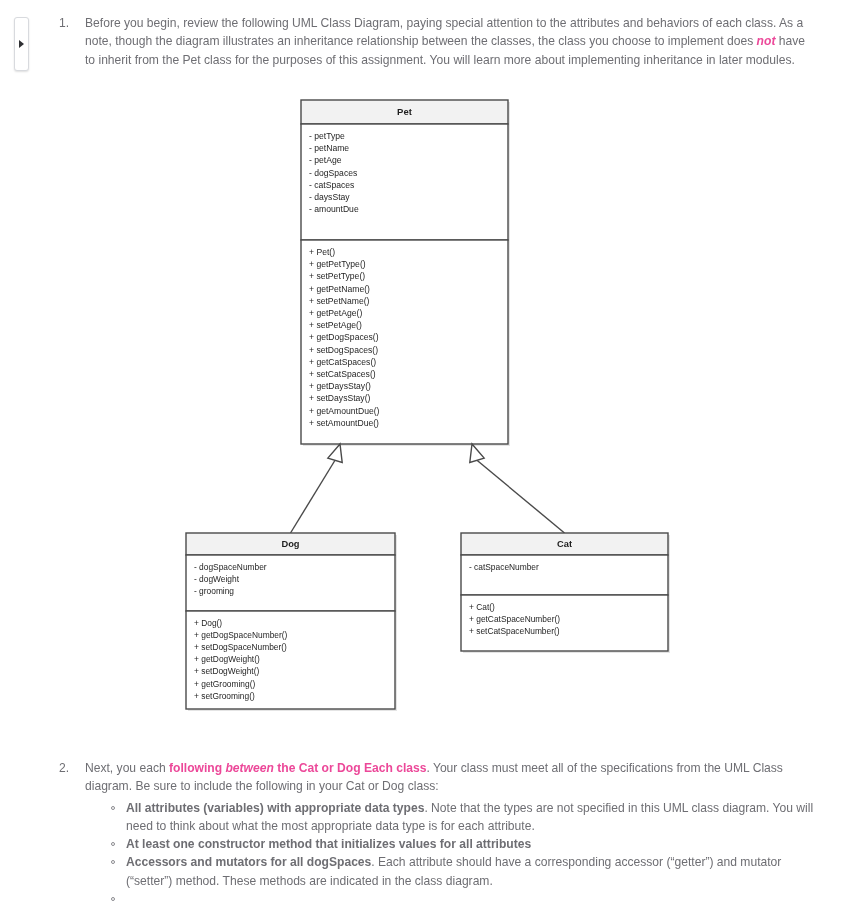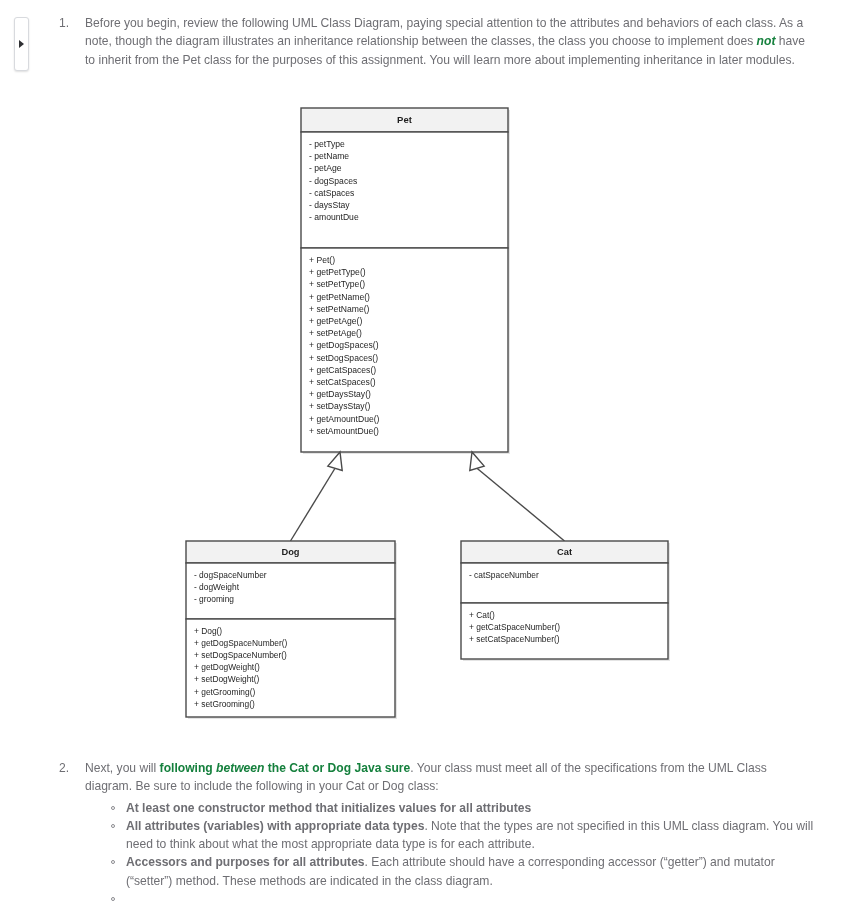--- a/index.html
+++ b/index.html
@@ -47,21 +47,21 @@
   li.step {
     position: relative;
     padding-left: 14px;
   }
   li.step > .num {
     position: absolute;
     left: -12px; top: 0;
     color: #6e6e73;
   }
   .step-text { display: block; }
-  .step-text b { color: #15803d; font-weight: bold; }
+  .step-text b { color: #ec4899; font-weight: bold; }
   .step-text i { font-style: italic; }
 
   #step1 { position: absolute; left: 71px; top: 14px; width: 746px; }
   #step2 { position: absolute; left: 71px; top: 759px; width: 744px; }
 
   ul.subs {
     list-style: none;
     margin: 3px 0 0 0;
     padding: 0 0 0 26px;
   }
@@ -73,45 +73,45 @@
   ul.subs > li .dot {
     position: absolute;
     left: 0; top: 7px;
     width: 4px; height: 4px;
     border: 1px solid #8b8b90;
     border-radius: 50%;
     background: transparent;
   }
 
   
-  #uml { position: absolute; left: 0; top: 96px; width: 847px; height: 650px; }
+  #uml { position: absolute; left: 0; top: 88px; width: 847px; height: 650px; }
   #uml svg { display: block; }
 </style>
 </head>
 <body>
 
 <div id="sidebar-toggle">
   <span class="chev"></span>
 </div>
 
 <div class="content">
 
   <ol class="steps">
     <li class="step" id="step1">
       <span class="num">1.</span>
       <span class="step-text"><span>Before you begin, review the following UML Class Diagram, paying special attention to the attributes and behaviors of each class. As a note, though the diagram illustrates an inheritance relationship between the classes, the class you choose to implement does </span><b><i>not</i></b><span> have to inherit from the Pet class for the purposes of this assignment. You will learn more about implementing inheritance in later modules.</span></span>
     </li>
 
     <li class="step" id="step2">
       <span class="num">2.</span>
-      <span class="step-text"><span>Next, you will </span><b>following </b><b><i>between</i></b><b> the Cat or Dog Java sure</b><span>. Your class must meet all of the specifications from the UML Class diagram. Be sure to include the following in your Cat or Dog class:</span></span>
+      <span class="step-text"><span>Next, you each </span><b>following </b><b><i>between</i></b><b> the Cat or Dog Each class</b><span>. Your class must meet all of the specifications from the UML Class diagram. Be sure to include the following in your Cat or Dog class:</span></span>
       <ul class="subs">
+          <li><span class="dot"></span><span><b>All attributes (variables) with appropriate data types</b><span>. Note that the types are not specified in this UML class diagram. You will need to think about what the most appropriate data type is for each attribute.</span></span></li>
           <li><span class="dot"></span><span><b>At least one constructor method that initializes values for all attributes</b></span></li>
-          <li><span class="dot"></span><span><b>All attributes (variables) with appropriate data types</b><span>. Note that the types are not specified in this UML class diagram. You will need to think about what the most appropriate data type is for each attribute.</span></span></li>
-          <li><span class="dot"></span><span><b>Accessors and purposes for all attributes</b><span>. Each attribute should have a corresponding accessor (“getter”) and mutator (“setter”) method. These methods are indicated in the class diagram.</span></span></li>
+          <li><span class="dot"></span><span><b>Accessors and mutators for all dogSpaces</b><span>. Each attribute should have a corresponding accessor (“getter”) and mutator (“setter”) method. These methods are indicated in the class diagram.</span></span></li>
           <li><span class="dot"></span></li>
         </ul>
     </li>
   </ol>
 </div>
 
 <div id="uml">
   <svg id="uml-svg" width="847" height="650" viewBox="0 0 847 650">
       <g>
         <rect x="303" y="14" width="207" height="344" fill="#c9c9c9" opacity="0.5"></rect>

